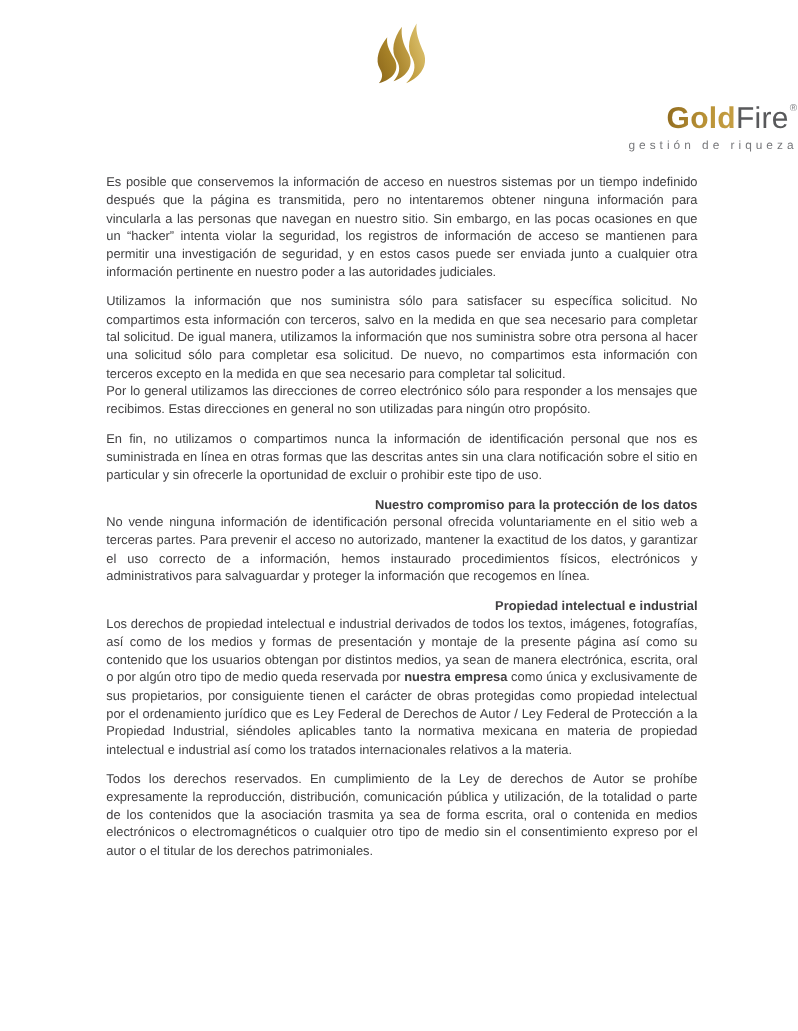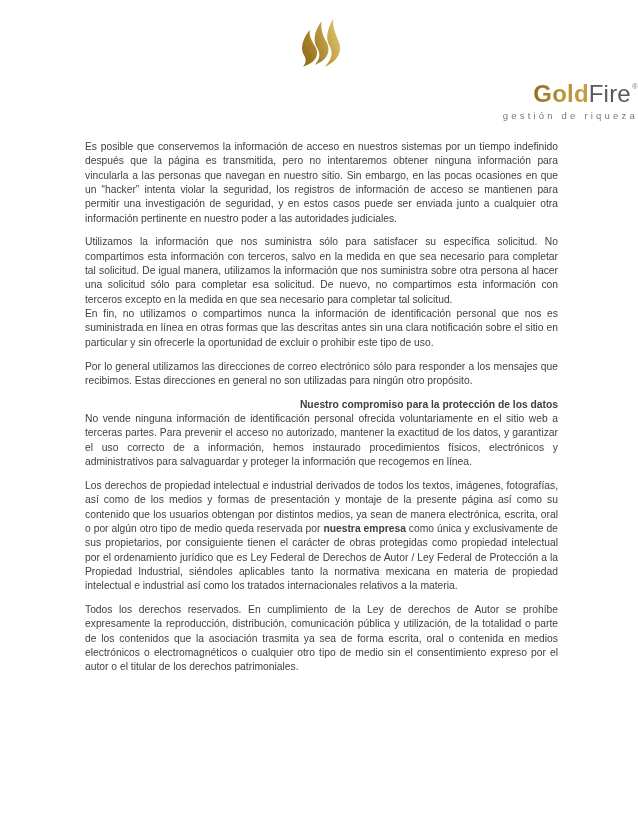--- a/index.html
+++ b/index.html
@@ -113,21 +113,22 @@
       <path fill="url(#gradMid)" d="M34 3 C26 14 23 26 29 35 C33 42 32 48 26 55 C40 50 46 39 40 28 C35 19 33 12 34 3 Z"></path>
       <path fill="url(#gradLight)" d="M48 0 C41 12 38 24 44 33 C48 41 46 49 38 57 C53 51 60 38 54 26 C50 16 47 9 48 0 Z"></path>
     </svg>
     <div class="brand"><span class="gold">Gold</span><span class="fire">Fire</span><span class="reg">®</span></div>
     <div class="tagline">gestión de riqueza</div>
   </div>
 
   <div class="content">
       <p class="para"><span>Es posible que conservemos la información de acceso en nuestros sistemas por un tiempo indefinido después que la página es transmitida, pero no intentaremos obtener ninguna información para vincularla a las personas que navegan en nuestro sitio. Sin embargo, en las pocas ocasiones en que un “hacker” intenta violar la seguridad, los registros de información de acceso se mantienen para permitir una investigación de seguridad, y en estos casos puede ser enviada junto a cualquier otra información pertinente en nuestro poder a las autoridades judiciales.</span></p>
       <p class="para tight"><span>Utilizamos la información que nos suministra sólo para satisfacer su específica solicitud. No compartimos esta información con terceros, salvo en la medida en que sea necesario para completar tal solicitud. De igual manera, utilizamos la información que nos suministra sobre otra persona al hacer una solicitud sólo para completar esa solicitud. De nuevo, no compartimos esta información con terceros excepto en la medida en que sea necesario para completar tal solicitud.</span></p>
+      <p class="para"><span>Por lo general utilizamos las direcciones de correo electrónico sólo para responder a los mensajes que recibimos. Estas direcciones en general no son utilizadas para ningún otro propósito.</span></p>
       <p class="para"><span>En fin, no utilizamos o compartimos nunca la información de identificación personal que nos es suministrada en línea en otras formas que las descritas antes sin una clara notificación sobre el sitio en particular y sin ofrecerle la oportunidad de excluir o prohibir este tipo de uso.</span></p>
-      <p class="para"><span>Por lo general utilizamos las direcciones de correo electrónico sólo para responder a los mensajes que recibimos. Estas direcciones en general no son utilizadas para ningún otro propósito.</span></p>
       <p class="heading"><span>Nuestro compromiso para la protección de los datos</span></p>
       <p class="para"><span>No vende ninguna información de identificación personal ofrecida voluntariamente en el sitio web a terceras partes. Para prevenir el acceso no autorizado, mantener la exactitud de los datos, y garantizar el uso correcto de a información, hemos instaurado procedimientos físicos, electrónicos y administrativos para salvaguardar y proteger la información que recogemos en línea.</span></p>
+      <p class="heading"><span>Propiedad intelectual e industrial</span></p>
       <p class="para"><span>Los derechos de propiedad intelectual e industrial derivados de todos los textos, imágenes, fotografías, así como de los medios y formas de presentación y montaje de la presente página así como su contenido que los usuarios obtengan por distintos medios, ya sean de manera electrónica, escrita, oral o por algún otro tipo de medio  queda reservada por </span><span class="bold">nuestra empresa</span><span> como única y exclusivamente de sus propietarios, por consiguiente tienen el carácter de obras protegidas como propiedad intelectual por el ordenamiento jurídico que es Ley  Federal de Derechos de Autor / Ley Federal de Protección a la Propiedad Industrial, siéndoles aplicables tanto la normativa mexicana en materia de propiedad intelectual e industrial así como los tratados internacionales relativos a la materia.</span></p>
       <p class="para"><span>Todos los derechos reservados. En cumplimiento de la Ley de derechos de Autor se prohíbe expresamente la reproducción, distribución, comunicación pública y utilización, de la totalidad o parte de los contenidos que la asociación trasmita ya sea de forma escrita, oral o contenida en medios electrónicos o electromagnéticos o cualquier otro tipo de medio sin el consentimiento expreso por el autor o el titular de los derechos patrimoniales.</span></p>
     </div>
 
 </div>
 
 </body></html>

